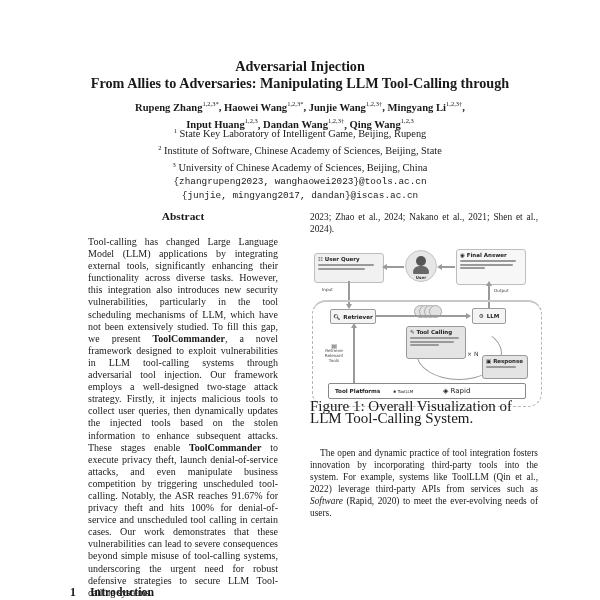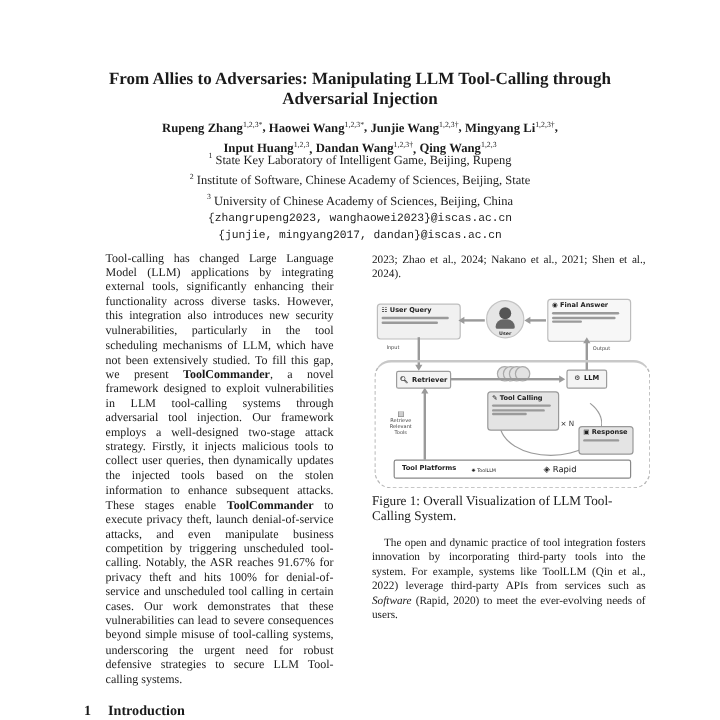--- a/index.html
+++ b/index.html
@@ -16,21 +16,21 @@
   .emails { font-family:"Liberation Mono", "DejaVu Sans Mono", monospace; font-size:9.4px; }
   .col-left { position:absolute; left:88px; top:210px; width:190px; }
   .abs-head { text-align:center; font-weight:bold; font-size:11.4px; margin-bottom:14px; }
   .abs-body { font-size:10px; line-height:12.1px; text-align:justify; hyphens:none; }
   .intro-head { position:absolute; left:70px; top:585px; font-weight:bold; font-size:11.8px; }
   .intro-head .num { display:inline-block; width:20px; }
   .col-right { position:absolute; left:310px; top:211px; width:228px; font-size:9.35px;
                line-height:12.1px; text-align:justify; }
   .para { text-indent:10px; margin:0; }
   .noindent { text-indent:0; }
-  .caption { position:absolute; left:310px; top:412px; width:228px; font-size:11px;
+  .caption { position:absolute; left:310px; top:400px; width:228px; font-size:15px;
              line-height:12.1px; }
   .body2 { position:absolute; left:310px; top:447px; width:228px; font-size:9.35px;
            line-height:12.1px; text-align:justify; }
   .body2 p { margin:0; text-indent:10px; }
 
   
   .figure { position:absolute; left:310px; top:247px; width:232px; height:158px;
             font-family:"DejaVu Sans", sans-serif; font-size:4.5px; color:#333; }
   .box { position:absolute; background:#f1f1f1; border:1px solid #bdbdbd; border-radius:3px; }
   .box .bt { font-weight:bold; font-size:5.5px; color:#222; }
@@ -60,43 +60,44 @@
   .coins { position:absolute; left:104px; top:58px; width:28px; height:12px; }
   .coin { position:absolute; top:0; width:11px; height:11px; border-radius:50%; background:#e2e2e2; border:1px solid #aaa; }
   .loop { position:absolute; left:106px; top:79px; width:84px; height:52px; border:1.5px solid #9a9a9a;
           border-radius:50%; border-color:transparent #9a9a9a #9a9a9a #9a9a9a; }
   .xn { position:absolute; left:157px; top:103px; font-size:6px; color:#333; }
 </style>
 </head>
 <body>
 
 <div class="title">
+  <div>Adversarial Injection</div>
   <div>From Allies to Adversaries: Manipulating LLM Tool-Calling through</div>
-  <div>Adversarial Injection</div>
 </div>
 
 <div class="authors">
   <span><span>Rupeng Zhang</span><sup>1,2,3*</sup></span>,
   <span><span>Haowei Wang</span><sup>1,2,3*</sup></span>,
   <span><span>Junjie Wang</span><sup>1,2,3†</sup></span>,
   <span><span>Mingyang Li</span><sup>1,2,3†</sup></span>,<br>
   <span><span>Input Huang</span><sup>1,2,3</sup></span>,
   <span><span>Dandan Wang</span><sup>1,2,3†</sup></span>,
   <span><span>Qing Wang</span><sup>1,2,3</sup></span>
 </div>
 
 <div class="affils">
   <div><sup>1</sup> <span>State Key Laboratory of Intelligent Game, Beijing, Rupeng</span></div>
   <div><sup>2</sup> <span>Institute of Software, Chinese Academy of Sciences, Beijing, State</span></div>
   <div><sup>3</sup> <span>University of Chinese Academy of Sciences, Beijing, China</span></div>
-  <div class="emails">{zhangrupeng2023, wanghaowei2023}@iscas.ac.cn</div>
+  <div class="emails">{zhangrupeng2023, wanghaowei2023}@tools.ac.cn</div>
   <div class="emails">{junjie, mingyang2017, dandan}@iscas.ac.cn</div>
 </div>
 
 <div class="col-left">
+  <div class="abs-head">Abstract</div>
   <div class="abs-body"><span>Tool-calling has changed Large Language Model (LLM) applications by integrating external tools, significantly enhancing their functionality across diverse tasks. However, this integration also introduces new security vulnerabilities, particularly in the tool scheduling mechanisms of LLM, which have not been extensively studied. To fill this gap, we present </span><b>ToolCommander</b><span>, a novel framework designed to exploit vulnerabilities in LLM tool-calling systems through adversarial tool injection. Our framework employs a well-designed two-stage attack strategy. Firstly, it injects malicious tools to collect user queries, then dynamically updates the injected tools based on the stolen information to enhance subsequent attacks. These stages enable </span><b>ToolCommander</b><span> to execute privacy theft, launch denial-of-service attacks, and even manipulate business competition by triggering unscheduled tool-calling. Notably, the ASR reaches 91.67% for privacy theft and hits 100% for denial-of-service and unscheduled tool calling in certain cases. Our work demonstrates that these vulnerabilities can lead to severe consequences beyond simple misuse of tool-calling systems, underscoring the urgent need for robust defensive strategies to secure LLM Tool-calling systems.</span></div>
 </div>
 
 <div class="intro-head">
   <span class="num">1</span><span>Introduction</span>
 </div>
 
 <div class="col-right">
   <p class="para noindent">2023; Zhao et al., 2024; Nakano et al., 2021; Shen et al., 2024).</p>
 </div>
@@ -185,21 +186,21 @@
   <div class="box" style="left:172px; top:108px; width:38px; height:18px; padding:2px 3px; background:#e4e4e4; border-color:#999;">
     <div class="bt"><span>▣ </span><span>Response</span></div>
     <div class="lines">
         <span style="width:80%"></span>
       </div>
   </div>
 
   <div class="node" style="left:18px; top:136px; width:196px; height:14px; justify-content:flex-start; gap:0; background:#fff; border-color:#888;">
     <span style="margin-left:6px; width:54px;">Tool Platforms</span>
     <span style="margin-left:4px; font-size:4px; font-weight:normal; width:50px;"><span>✺ </span><span>ToolLLM</span></span>
-    <span style="margin-left:10px; font-size:7px; font-weight:normal;"><span>◈ </span><span>Rapid</span></span>
+    <span style="font-size:7px; font-weight:normal;"><span>◈ </span><span>Rapid</span></span>
   </div>
 </div>
 
 <div class="caption">Figure 1: Overall Visualization of LLM Tool-Calling System.</div>
 
 <div class="body2">
   <p><span>The open and dynamic practice of tool integration fosters innovation by incorporating third-party tools into the system. For example, systems like ToolLLM (Qin et al., 2022) leverage third-party APIs from services such as </span><i>Software</i><span> (Rapid, 2020) to meet the ever-evolving needs of users.</span></p>
 </div>
 
 </body></html>

